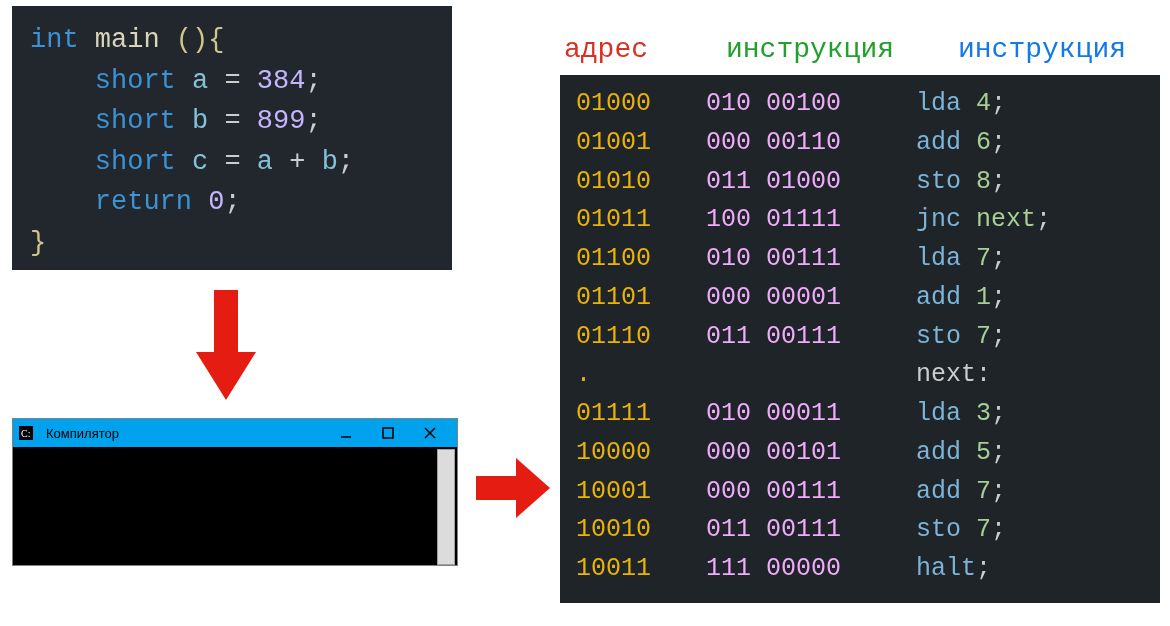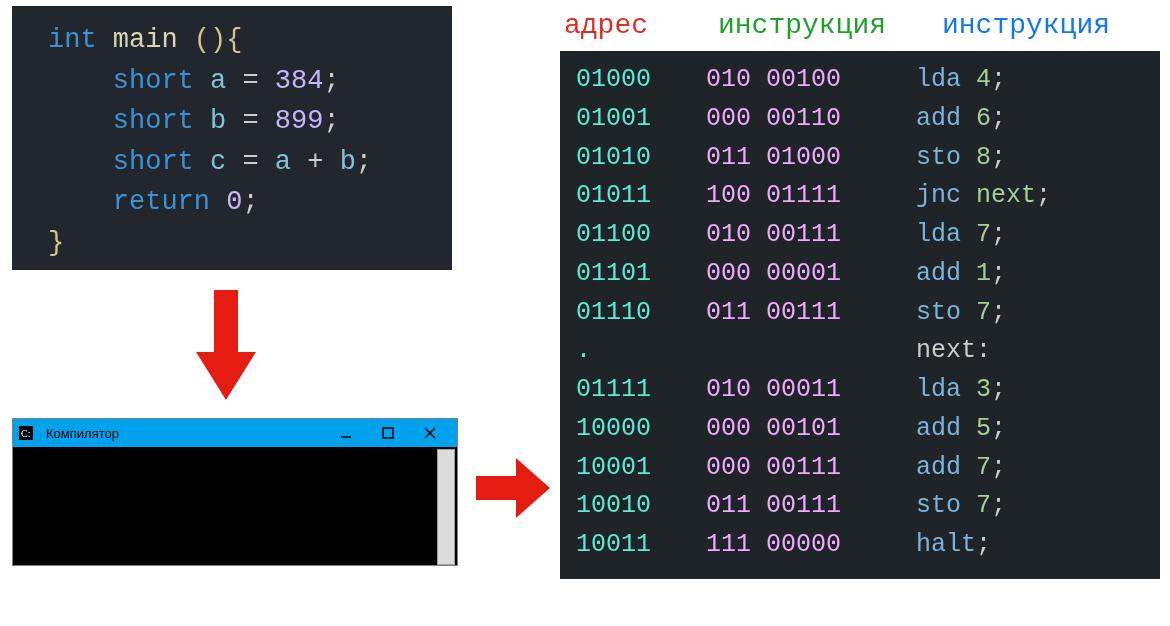--- a/index.html
+++ b/index.html
@@ -14,21 +14,21 @@
 
   
   .code-block {
     position: absolute;
     left: 12px;
     top: 6px;
     width: 440px;
     height: 264px;
     background: #22272e;
     color: #cccccc;
-    padding: 14px 36px;
+    padding: 14px 18px;
     font-size: 27px;
     line-height: 1.5;
     white-space: pre;
   }
   .kw     { color: #3b92d4; }   
   .fn     { color: #d8d5b8; }   
   .punct  { color: #cfc68c; }   
   .num    { color: #c4b5fd; }   
   .id     { color: #83c1d6; }   
   .plain  { color: #cccccc; }
@@ -96,36 +96,37 @@
     position: absolute;
     left: 560px;
     top: 10px;
     width: 600px;
   }
   .asm-head {
     display: flex;
     font-family: inherit;
     font-size: 28px;
     padding: 0 4px 10px 4px;
-    gap: 4px;
+    gap: 12px;
+    margin-top: 24px;
   }
   .asm-head .h-addr  { color: #d93025; width: 150px; }
   .asm-head .h-instr { color: #22a02d; width: 220px; }
   .asm-head .h-asm   { color: #1279e6; flex: 1; }
 
   .asm-table {
     background: #1f2428;
     color: #cccccc;
     font-size: 25px;
     line-height: 1.55;
     padding: 10px 16px 14px 16px;
     white-space: pre;
   }
   .asm-row { display: flex; }
-  .c-addr  { color: #5eead4; width: 130px; }
+  .c-addr  { color: #eab308; width: 130px; }
   .c-instr { color: #f0abfc; width: 210px; }
   .c-asm .mnem { color: #7cb3d8; }
   .c-asm .arg  { color: #a6cf95; }
   .c-asm       { color: #cccccc; flex:1; }
 
   
   .arrow-down {
     position: absolute;
     left: 196px;
     top: 290px;

